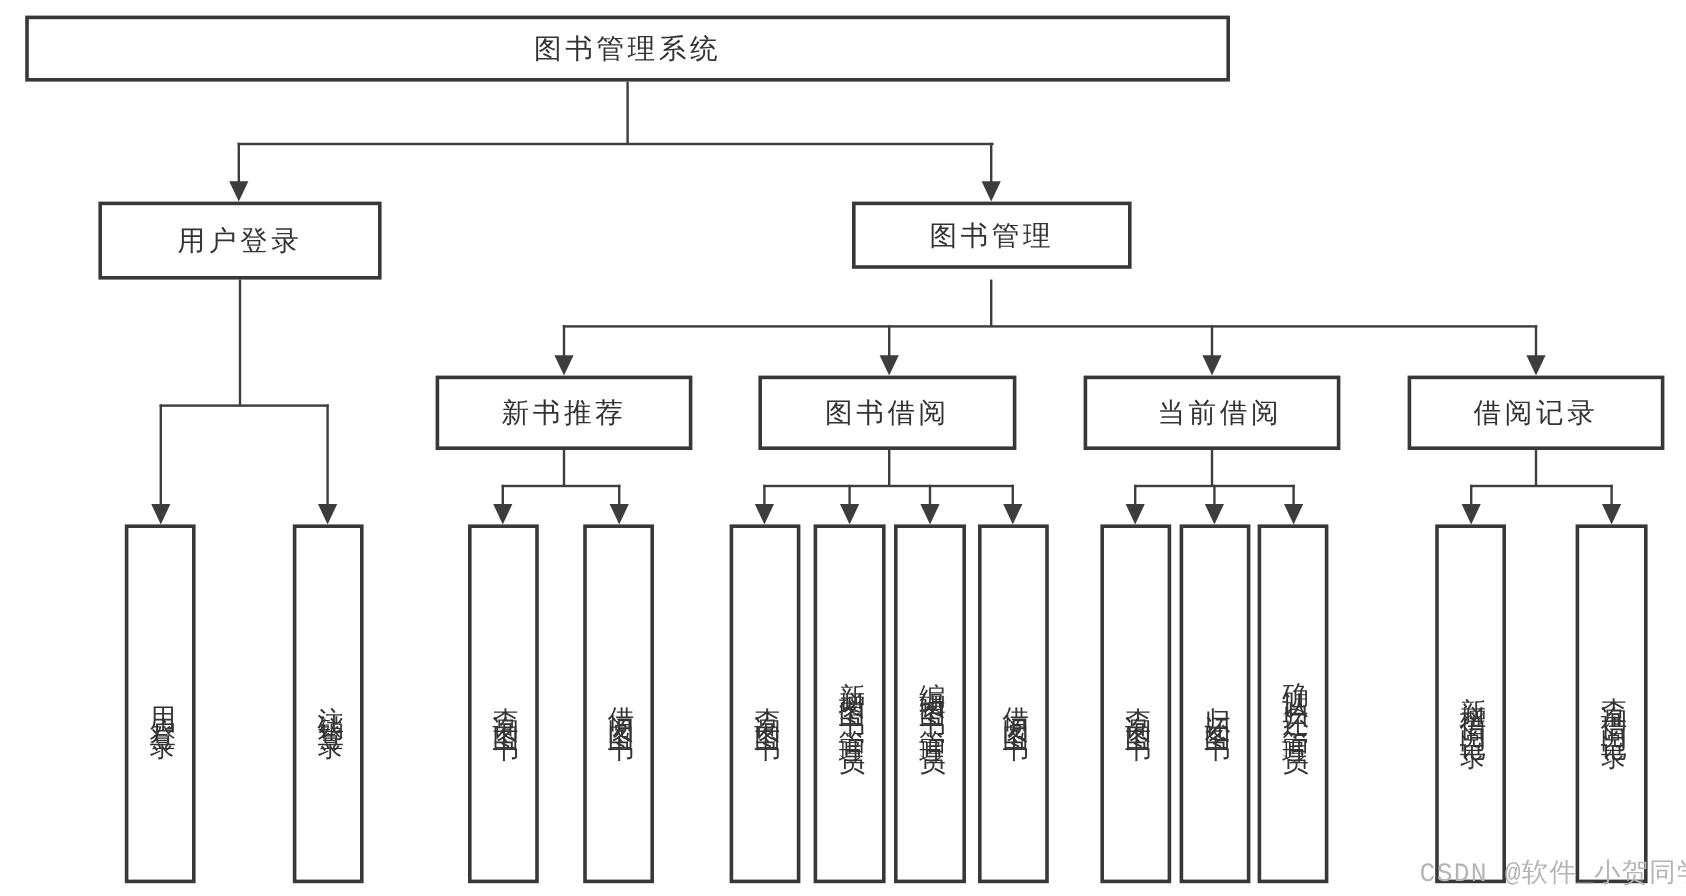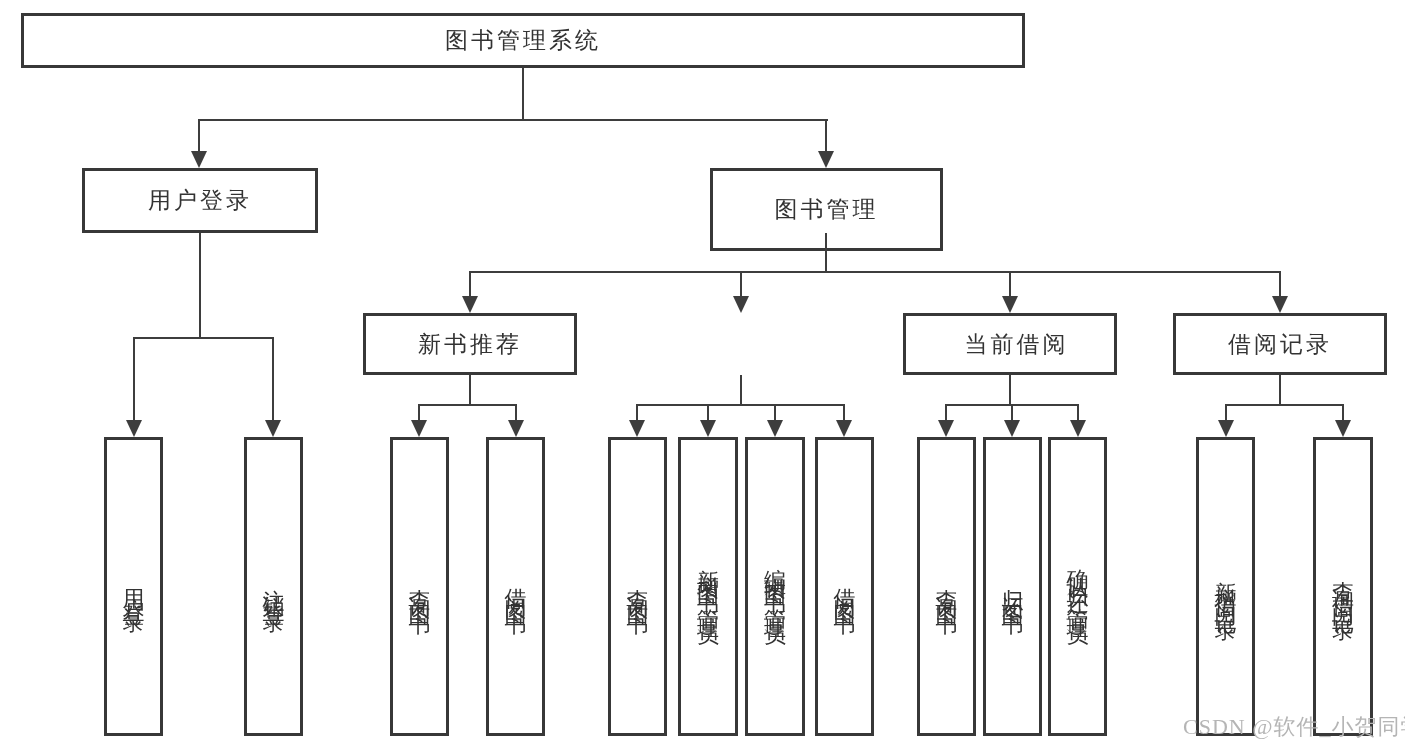--- a/index.html
+++ b/index.html
@@ -7,21 +7,21 @@
     --border:#383838;
     --text:#333333;
     --watermark:#b5b5b5;
     --bg:#ffffff;
   }
   html,body{margin:0;padding:0;background:var(--bg);}
   .canvas{
     position:relative;
     width:1405px;height:747px;
     background:var(--bg);
-    font-family:Liberation Serif, serif;
+    font-family:Liberation Mono, monospace;
     color:var(--text);
     overflow:hidden;
   }
   .box{
     position:absolute;
     box-sizing:border-box;
     border:3px solid var(--border);
     background:#fff;
     display:flex;
     align-items:center;
@@ -72,21 +72,21 @@
   <div class="vline" style="left:522px;top:68px;height:52px;"></div>
   <div class="hline" style="left:198px;top:119px;width:630px;"></div>
   <div class="vline" style="left:198px;top:119px;height:33px;"></div>
   <div class="ahead" style="left:191px;top:151px;"></div>
   <div class="vline" style="left:825px;top:119px;height:33px;"></div>
   <div class="ahead" style="left:818px;top:151px;"></div>
 
   <div class="box hbox" style="left:82px;top:168px;width:236px;height:65px;">
     <span>用户登录</span>
   </div>
-  <div class="box hbox" style="left:710px;top:168px;width:233px;height:83px;">
+  <div class="box hbox" style="left:710px;top:168px;width:233px;height:56px;">
     <span>图书管理</span>
   </div>
 
   <div class="vline" style="left:199px;top:233px;height:105px;"></div>
   <div class="hline" style="left:133px;top:337px;width:141px;"></div>
   <div class="vline" style="left:133px;top:337px;height:84px;"></div>
   <div class="ahead" style="left:126px;top:420px;"></div>
   <div class="vline" style="left:272px;top:337px;height:84px;"></div>
   <div class="ahead" style="left:265px;top:420px;"></div>
 
@@ -96,20 +96,23 @@
   <div class="ahead" style="left:462px;top:296px;"></div>
   <div class="vline" style="left:740px;top:271px;height:26px;"></div>
   <div class="ahead" style="left:733px;top:296px;"></div>
   <div class="vline" style="left:1009px;top:271px;height:26px;"></div>
   <div class="ahead" style="left:1002px;top:296px;"></div>
   <div class="vline" style="left:1279px;top:271px;height:26px;"></div>
   <div class="ahead" style="left:1272px;top:296px;"></div>
 
   <div class="box hbox" style="left:363px;top:313px;width:214px;height:62px;">
     <span>新书推荐</span>
+  </div>
+  <div class="box hbox" style="left:632px;top:313px;width:215px;height:62px;">
+    <span>图书借阅</span>
   </div>
   <div class="box hbox" style="left:903px;top:313px;width:214px;height:62px;padding-left:13px;">
     <span>当前借阅</span>
   </div>
   <div class="box hbox" style="left:1173px;top:313px;width:214px;height:62px;">
     <span>借阅记录</span>
   </div>
 
   <div class="vline" style="left:469px;top:375px;height:30px;"></div>
   <div class="hline" style="left:418px;top:404px;width:99px;"></div>

